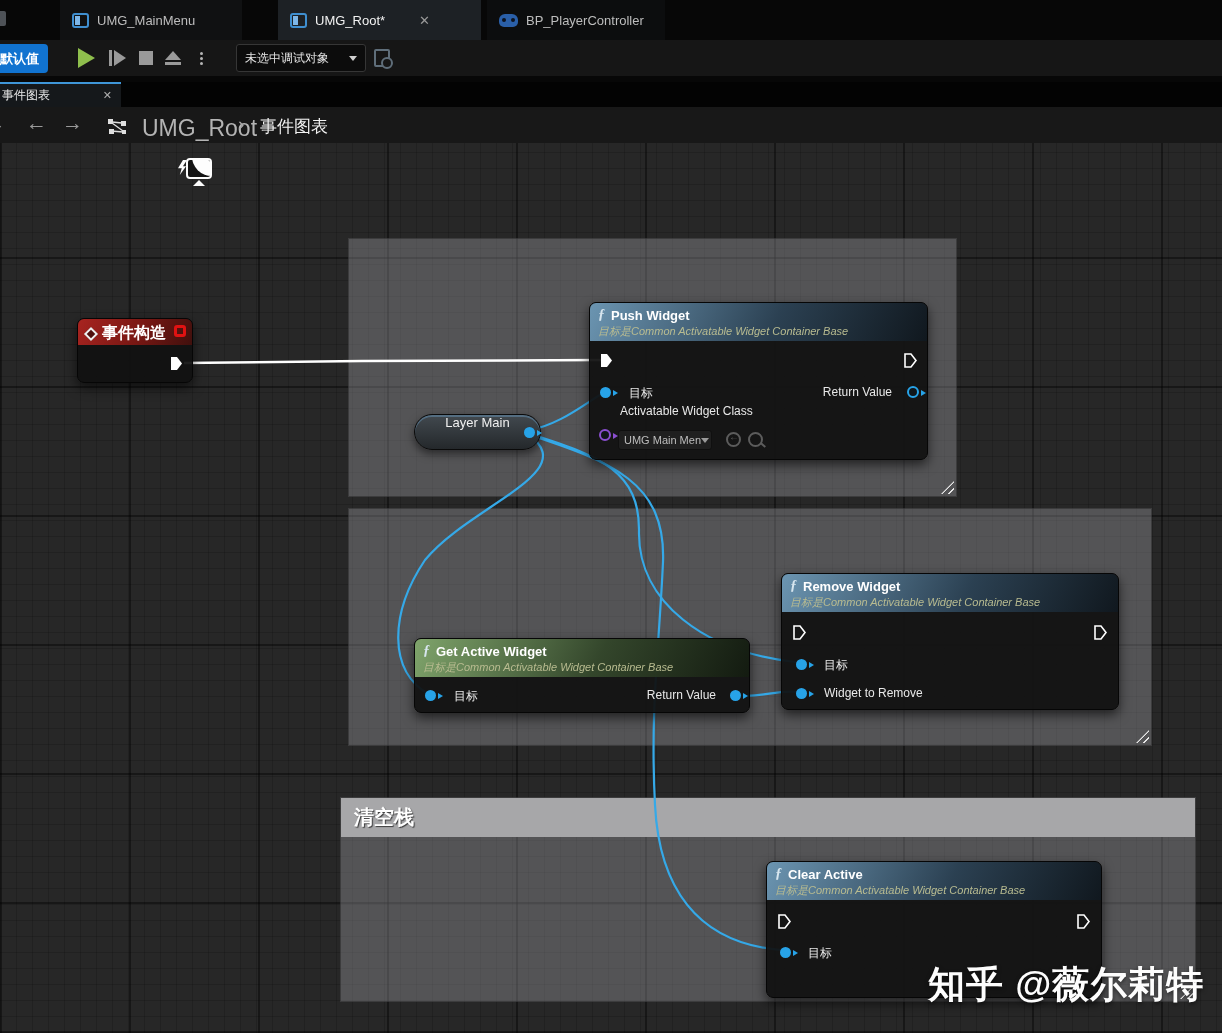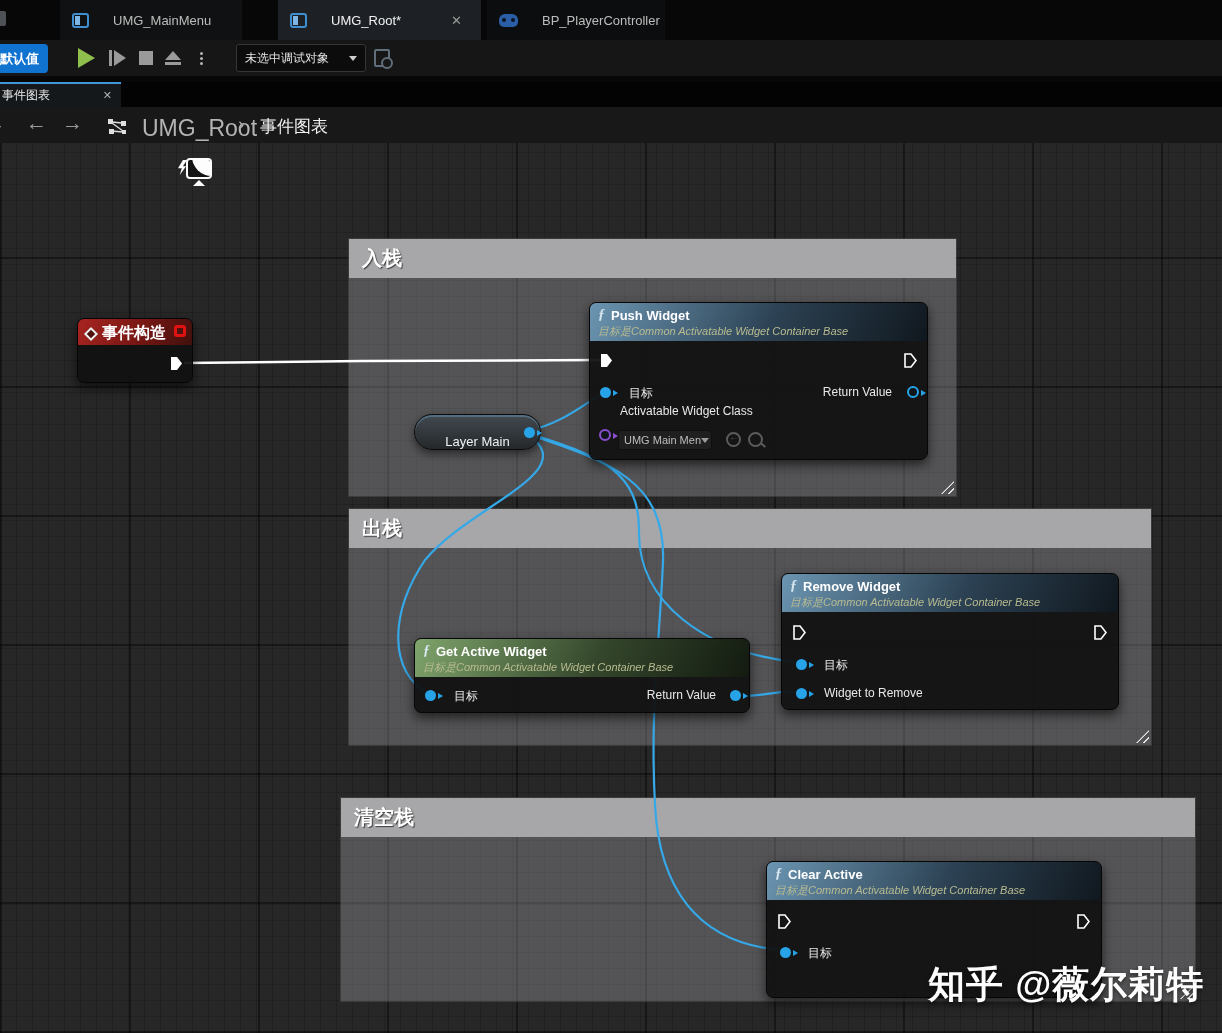--- a/index.html
+++ b/index.html
@@ -1,21 +1,21 @@
 <!DOCTYPE html>
 <html><head>
 <meta charset="utf-8">
 <style>
   * { margin:0; padding:0; box-sizing:border-box; }
   html,body { width:1222px; height:1033px; overflow:hidden; background:#070707;
     font-family:"Liberation Sans","DejaVu Sans",sans-serif; }
 
   
   #tabbar { position:absolute; left:0; top:0; width:1222px; height:40px; background:#070707; }
-  .ftab { position:absolute; top:0; height:40px; display:flex; align-items:center; gap:24px;
+  .ftab { position:absolute; top:0; height:40px; display:flex; align-items:center; gap:8px;
     padding:0 12px; color:#bdbdbd; font-size:13px; }
   .ftab.active { background:#1d2125; color:#f2f2f2; }
   .wbp-icon { width:17px; height:15px; border:2px solid #3f8fd0; border-radius:3px; position:relative; flex:0 0 auto;}
   .wbp-icon::after{ content:""; position:absolute; left:1px; top:1px; width:5px; height:9px; background:#7db7e8; }
   .gp-icon { width:19px; height:13px; background:#2a5fa8; border-radius:6px 6px 5px 5px; position:relative; flex:0 0 auto;}
   .gp-icon::before{ content:""; position:absolute; left:3px; top:4px; width:4px; height:4px; background:#0d1420; border-radius:50%;}
   .gp-icon::after{ content:""; position:absolute; right:3px; top:4px; width:4px; height:4px; background:#0d1420; border-radius:50%;}
   .closex { color:#9a9a9a; font-size:13px; margin-left:26px; }
   #tab-sliver{ position:absolute; left:0; top:11px; width:6px; height:15px; background:#4e5257; border-radius:0 2px 2px 0;}
 
@@ -102,21 +102,21 @@
     padding:0 5px; color:#bdbdbd; font-size:11px; white-space:nowrap; overflow:hidden; }
   .mini-ic { position:absolute; top:129px; width:15px; height:15px; border:2px solid #5c5c5c; border-radius:50%; }
   .mini-arrow::after { content:"\2190"; position:absolute; left:1px; top:-3px; color:#5c5c5c; font-size:10px; }
   .mini-mag::after { content:""; position:absolute; left:10px; top:10px; width:6px; height:2px; background:#5c5c5c;
     transform:rotate(40deg); }
 
   
   #layer-main { position:absolute; left:414px; top:414px; width:127px; height:36px; border-radius:18px;
     background:linear-gradient(#42494f, #24282b); border:1px solid #0a0a0a;
     box-shadow:inset 0 2px 0 rgba(120,180,225,.35), 0 4px 8px rgba(0,0,0,.5);
-    display:flex; align-items:flex-end; justify-content:center; color:#f0f0f0; font-size:13px; }
+    display:flex; align-items:flex-start; justify-content:center; color:#f0f0f0; font-size:13px; }
 
   
   .ev-diamond { width:10px; height:10px; border:2px solid #f0f0f0; background:#50100e; transform:rotate(45deg); }
   .dbg-marker { position:absolute; right:6px; top:6px; width:12px; height:12px; border:3px solid #e01212; border-radius:3px; }
   #cursor-ic { position:absolute; left:178px; top:158px; width:34px; height:32px; z-index:30; }
   .scr { position:absolute; left:8px; top:0; width:26px; height:21px; background:#141414; border:2px solid #fdfdfd;
     border-radius:4px; overflow:hidden; }
   .scr::after { content:""; position:absolute; right:-4px; top:-6px; width:22px; height:22px; background:#fdfdfd;
     border-radius:0 0 0 90%; }
   .scr-stand { position:absolute; left:15px; top:22px; width:0; height:0; border-bottom:6px solid #fdfdfd;
@@ -200,25 +200,23 @@
     <path d="M4 3 L14 4 M3 12 L15 13 M4 4 L15 12" stroke="#dedede" stroke-width="1.3" fill="none"></path>
   </svg>
   <span id="crumb-root">UMG_Root</span>
   <span id="crumb-sep">›</span>
   <span id="crumb-cur">事件图表</span>
 </div>
 
 <div id="graph"></div>
 
 <div class="comment" style="left:348px;top:238px;width:609px;height:259px;">
-  <div class="comment-hd">入栈</div>
   <span class="rsz"></span>
 </div>
 <div class="comment" style="left:348px;top:508px;width:804px;height:238px;">
-  <div class="comment-hd">出栈</div>
   <span class="rsz"></span>
 </div>
 <div class="comment" style="left:340px;top:797px;width:856px;height:205px;">
   <div class="comment-hd">清空栈</div>
   <span class="rsz"></span>
 </div>
 
 <svg id="wires">
   <path d="M 184 363 C 320 361 470 360 601 360" stroke="#ffffff" stroke-width="2.5" fill="none"></path>
   <g stroke="#35a9e8" stroke-width="2.2" fill="none" stroke-linecap="round">

